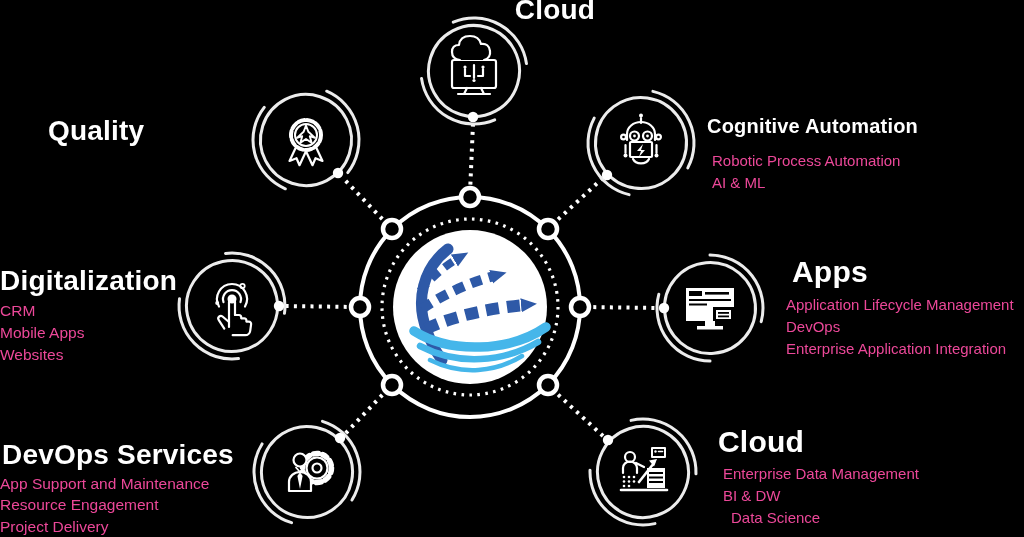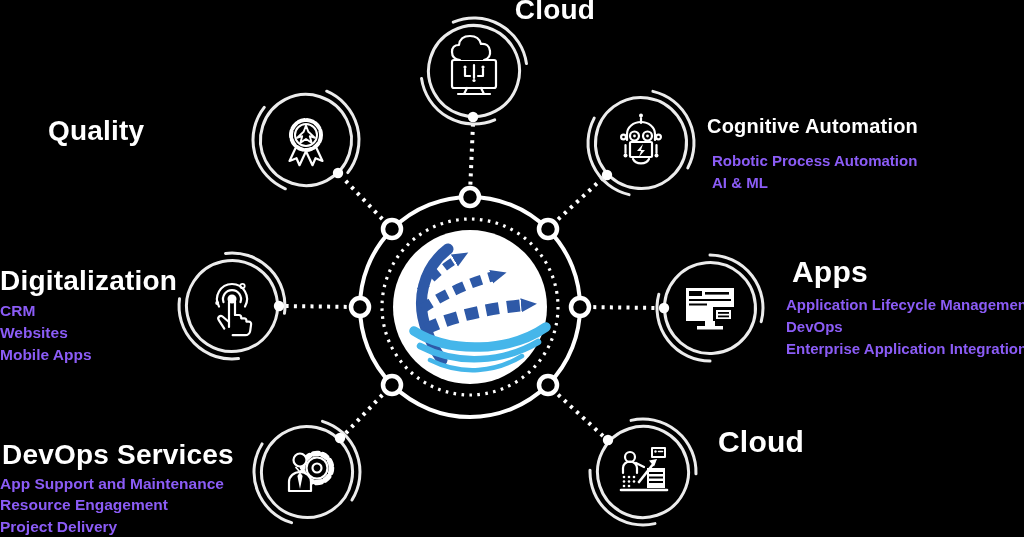--- a/index.html
+++ b/index.html
@@ -3,21 +3,21 @@
 <meta charset="utf-8">
 <style>
   html,body{margin:0;padding:0;}
   body{background:#000;width:1024px;height:537px;position:relative;overflow:hidden;
        font-family:"Liberation Sans","DejaVu Sans",sans-serif;}
   .stage{position:absolute;left:0;top:0;width:1024px;height:411px;}
   svg.diagram{position:absolute;left:0;top:0;}
   .label{position:absolute;color:#fff;}
   .title{font-weight:700;font-size:28px;line-height:30px;letter-spacing:.2px;white-space:nowrap;}
   .title.big{font-size:30px;line-height:32px;}
-  .sub{font-weight:700;font-size:15px;line-height:21.5px;white-space:nowrap;color:#8b5cf6;}
+  .sub{font-weight:400;font-size:15px;line-height:21.5px;white-space:nowrap;color:#ec4899;}
   .sub div{white-space:nowrap;}
   .al{text-align:left;} .ar{} .ac{text-align:center;}
   
   #lbl-cloud{left:475px;top:-5px;width:160px;}
   #lbl-quality{left:48px;top:116px;width:180px;}
   #lbl-cognitive{left:707px;top:110px;}
   #lbl-cognitive .title{font-size:20px;line-height:32px;}
   #lbl-cognitive .sub{margin-top:8px;padding-left:5px;}
   #lbl-apps{left:786px;top:256px;}
   #lbl-apps .title{padding-left:6px;}
@@ -235,31 +235,36 @@
   <div class="title big">Apps</div>
   <div class="sub">
     <div>Application Lifecycle Management</div>
     <div>DevOps</div>
     <div>Enterprise Application Integration</div>
   </div>
 </div>
 
 <div id="lbl-data" class="label al">
   <div class="title big">Cloud</div>
+  <div class="sub">
+    <div>Enterprise Data Management</div>
+    <div>BI &amp; DW</div>
+    <div class="indent">Data Science</div>
+  </div>
 </div>
 
 <div id="lbl-managed-title" class="label title al">DevOps Services</div>
 <div id="lbl-managed-sub" class="label sub ar">
   <div>App Support and Maintenance</div>
   <div>Resource Engagement</div>
   <div>Project Delivery</div>
 </div>
 
 <div id="lbl-digital" class="label ar">
   <div class="title">Digitalization</div>
   <div class="sub">
     <div>CRM</div>
+    <div>Mobile Apps</div>
     <div>Websites</div>
-    <div>Mobile Apps</div>
   </div>
 </div>
 
 </div>
 
 </body></html>

